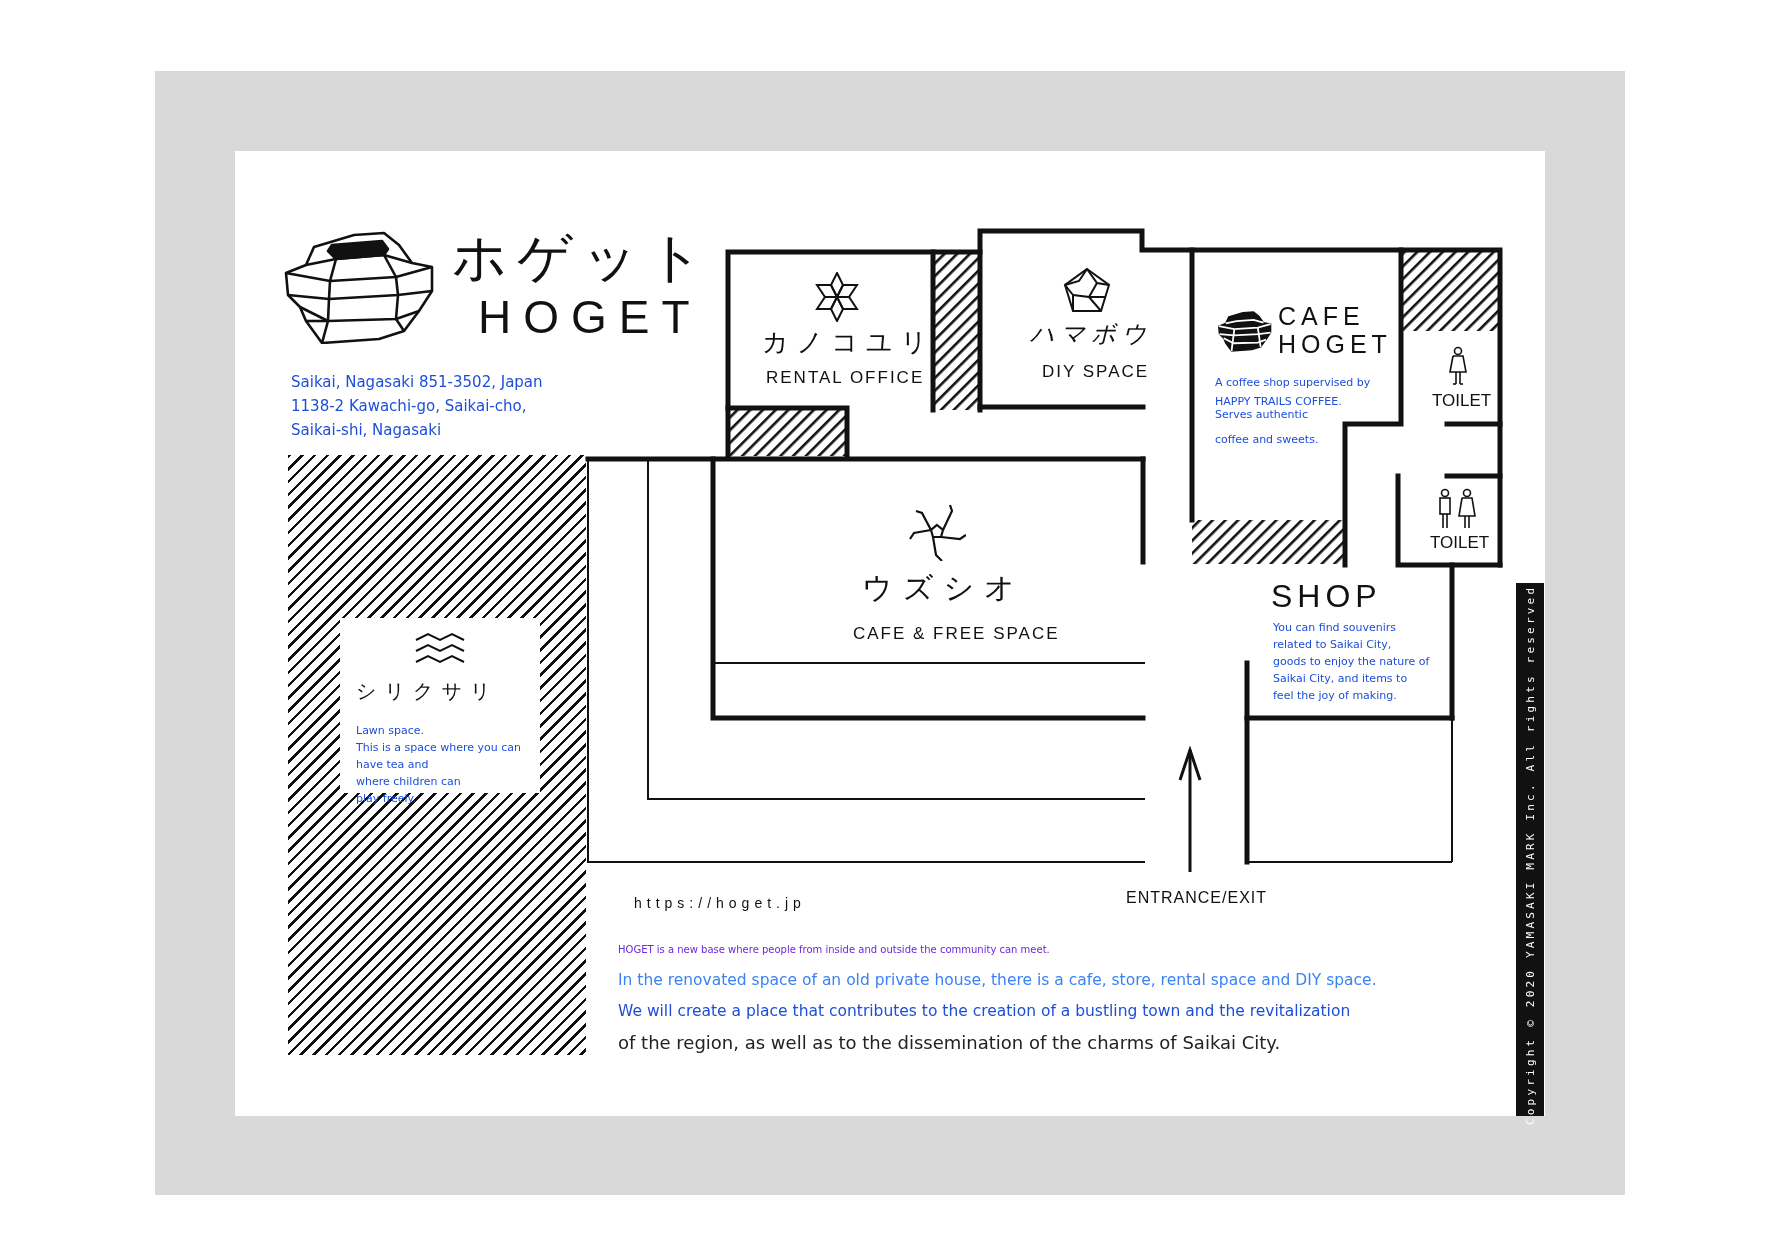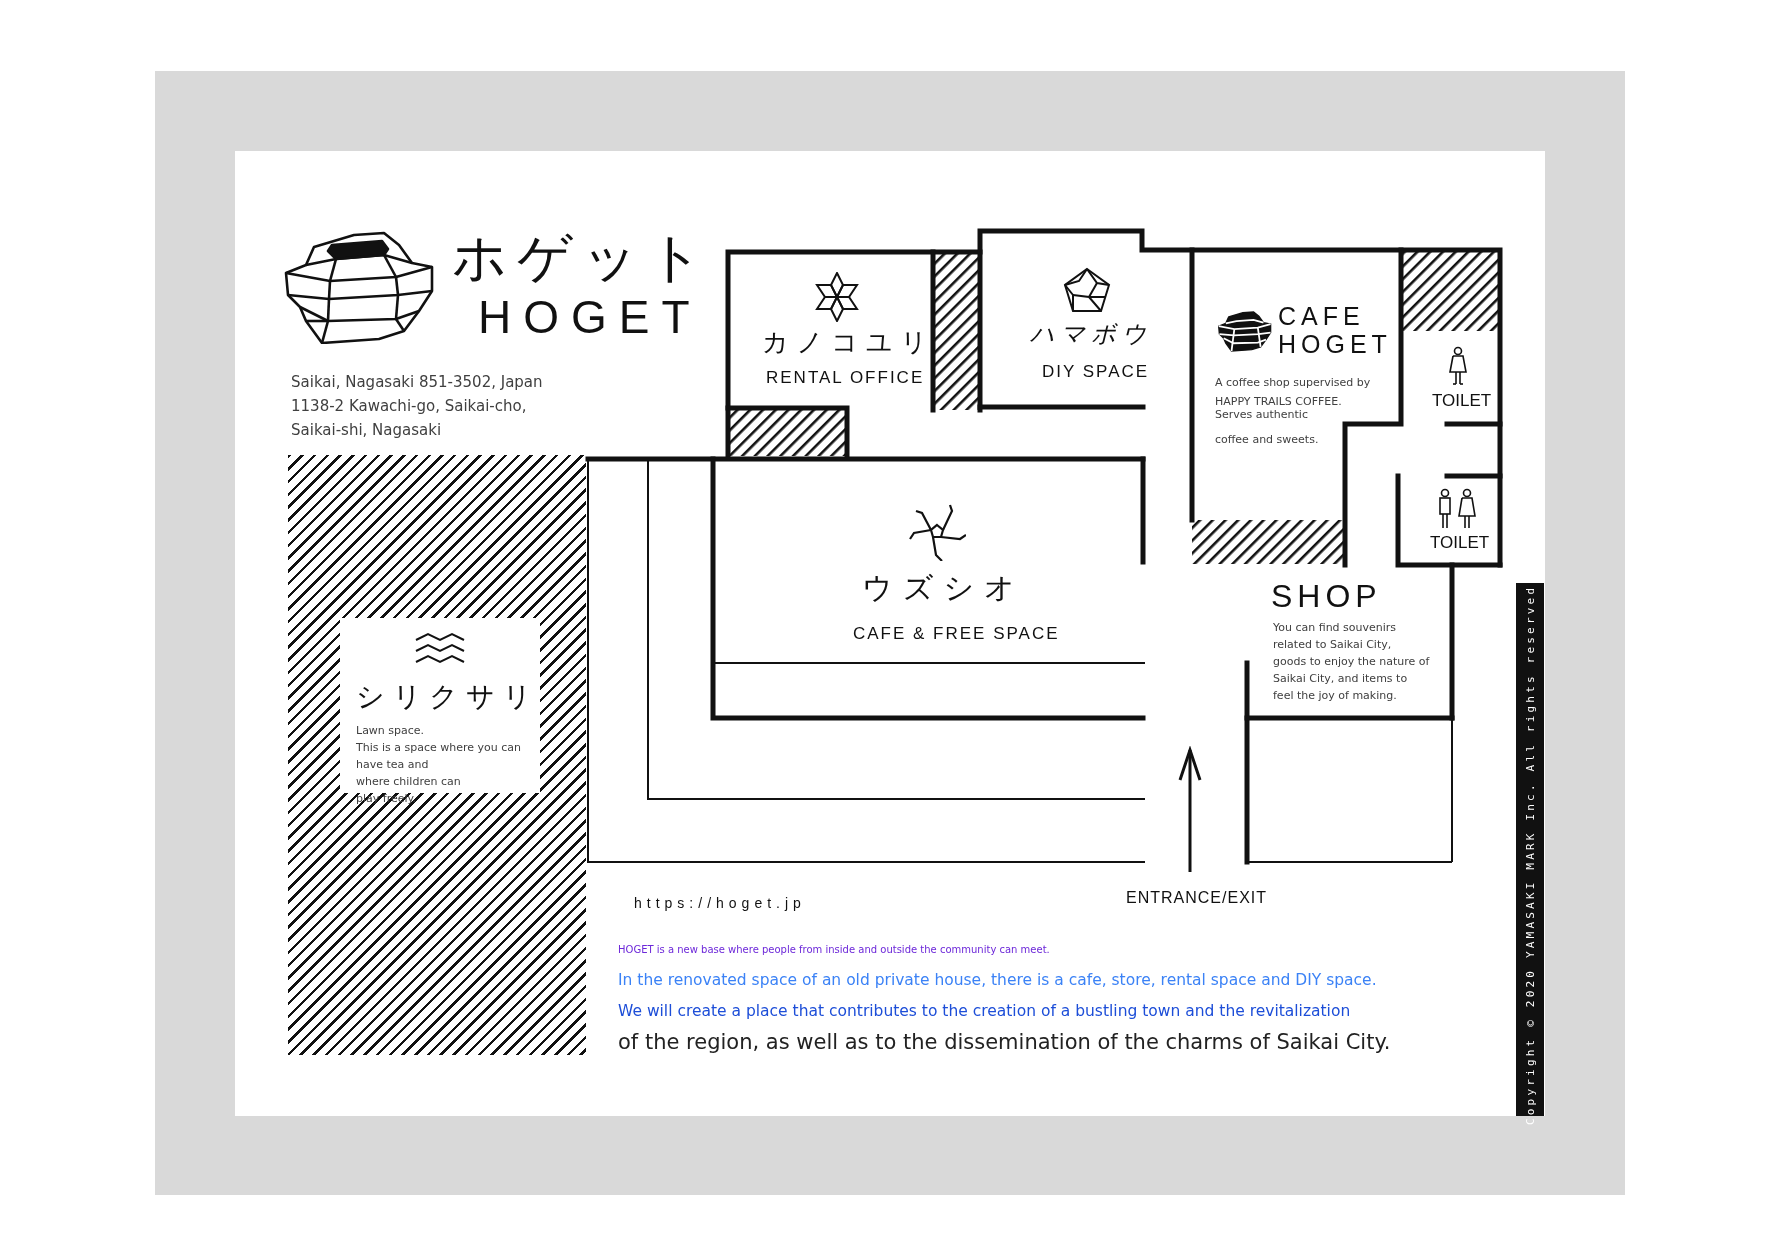--- a/index.html
+++ b/index.html
@@ -6,21 +6,21 @@
   body { width:1778px; height:1260px; position:relative; overflow:hidden; font-family:"DejaVu Sans", sans-serif; color:#111; }
   .frame { position:absolute; left:155px; top:71px; width:1470px; height:1124px; background:#d9d9d9; }
   .page { position:absolute; left:235px; top:151px; width:1310px; height:965px; background:#ffffff; }
   .abs { position:absolute; }
   .hatch {
     position:absolute;
     background-image: repeating-linear-gradient(135deg, #111 0 2.5px, #fff 2.5px 9px);
   }
   .label { position:absolute; white-space:nowrap; letter-spacing:2px; font-family:"Liberation Sans", sans-serif; }
   .jp { position:absolute; white-space:nowrap; font-family:"DejaVu Sans", sans-serif; font-weight:200; letter-spacing:6px; }
-  .small { position:absolute; font-family:"DejaVu Sans", sans-serif; font-size:11.5px; line-height:19px; color:#404040; white-space:nowrap; }
+  .small { position:absolute; font-family:"DejaVu Sans", sans-serif; font-size:11.5px; line-height:19px; color:#1d4ed8; white-space:nowrap; }
   .copyright {
     position:absolute; left:1516px; top:583px; width:28px; height:533px; background:#111;
   }
   .copyright span {
     position:absolute; left:50%; top:50%; transform:translate(-50%,-50%) rotate(-90deg);
     color:#fff; font-family:"DejaVu Sans Mono", monospace; font-size:11px; letter-spacing:3.2px; white-space:nowrap;
   }
 </style>
 </head>
 <body>
@@ -56,21 +56,21 @@
 
 <div class="hatch" style="left:288px;top:455px;width:298px;height:600px;"></div>
 <div class="abs" style="left:340px;top:618px;width:200px;height:175px;background:#fff;"></div>
 <svg class="abs" style="left:414px;top:632px" width="52" height="36" viewBox="0 0 52 36">
   <g fill="none" stroke="#111" stroke-width="2">
     <polyline points="2,8 14,2 26,8 38,2 50,8"></polyline>
     <polyline points="2,19 14,13 26,19 38,13 50,19"></polyline>
     <polyline points="2,30 14,24 26,30 38,24 50,30"></polyline>
   </g>
 </svg>
-<div class="jp" style="left:356px;top:678px;font-size:28px;letter-spacing:8px;">シリクサリ</div>
+<div class="jp" style="left:356px;top:678px;font-size:20px;letter-spacing:8px;">シリクサリ</div>
 <div class="small" style="left:356px;top:722px;font-size:11px;line-height:17px;">Lawn space.</div>
 <div class="small" style="left:356px;top:739px;font-size:11px;line-height:17px;">This is a space where you can</div>
 <div class="small" style="left:356px;top:756px;font-size:11px;line-height:17px;">have tea and</div>
 <div class="small" style="left:356px;top:773px;font-size:11px;line-height:17px;">where children can</div>
 <div class="small" style="left:356px;top:790px;font-size:11px;line-height:17px;">play freely.</div>
 
 <svg class="abs" style="left:0;top:0" width="1778" height="1260" viewBox="0 0 1778 1260">
   <defs>
     <pattern id="hp" patternUnits="userSpaceOnUse" width="9" height="9" patternTransform="rotate(45)">
       <rect width="9" height="9" fill="#fff"></rect>
@@ -214,17 +214,17 @@
     <line x1="12" y1="4" x2="12" y2="126"></line>
     <polyline points="2,34 12,4 22,34"></polyline>
   </g>
 </svg>
 <div class="label" style="left:1126px;top:889px;font-size:16px;letter-spacing:1px;">ENTRANCE/EXIT</div>
 
 <div class="label" style="left:634px;top:895px;font-size:14px;letter-spacing:5px;font-weight:normal;">https://hoget.jp</div>
 <div class="small" style="left:618px;top:940px;font-size:10px;color:#6d28d9;">HOGET is a new base where people from inside and outside the community can meet.</div>
 <div class="small" style="left:618px;top:971px;font-size:15.5px;color:#3b82f6;">In the renovated space of an old private house, there is a cafe, store, rental space and DIY space.</div>
 <div class="small" style="left:618px;top:1002px;font-size:15.5px;color:#1d4ed8;">We will create a place that contributes to the creation of a bustling town and the revitalization</div>
-<div class="small" style="left:618px;top:1033px;font-size:21px;color:#222;">of the region, as well as to the dissemination of the charms of Saikai City.</div>
+<div class="small" style="left:618px;top:1033px;font-size:18px;color:#222;">of the region, as well as to the dissemination of the charms of Saikai City.</div>
 
 <div class="copyright">
   <span>Copyright © 2020 YAMASAKI MARK Inc. All rights reserved.</span>
 </div>
 
 </body></html>

